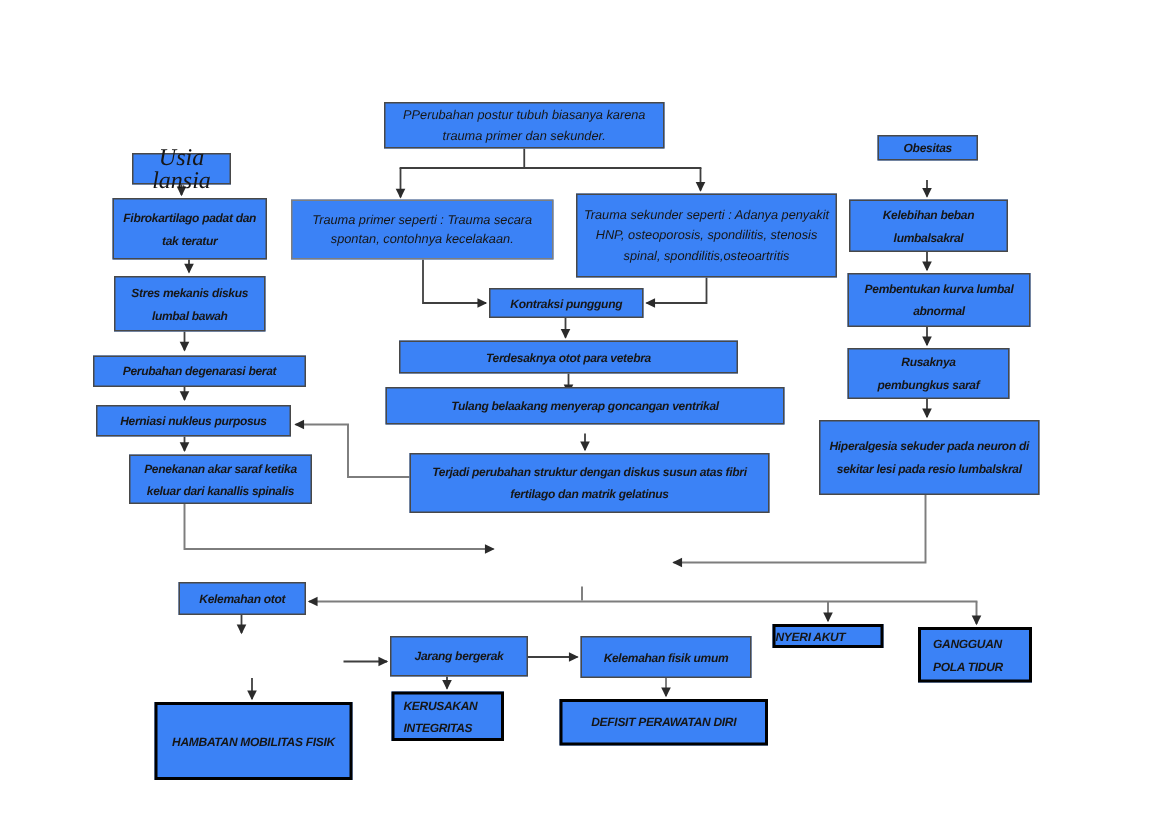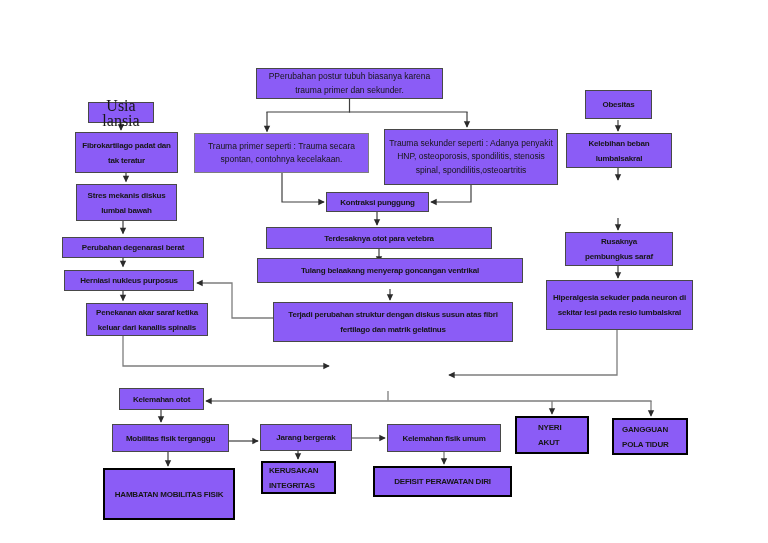--- a/index.html
+++ b/index.html
@@ -2,25 +2,25 @@
 <html><head>
 <meta charset="utf-8">
 <style>
   html,body{margin:0;padding:0;background:#ffffff;}
   #canvas{
     position:relative;width:768px;height:543px;background:#ffffff;overflow:hidden;
     font-family:"Liberation Sans", sans-serif;
   }
   #wires{position:absolute;left:0;top:0;width:768px;height:543px;}
   .box{
-    position:absolute;box-sizing:border-box;background:#8b5cf6;
+    position:absolute;box-sizing:border-box;background:#3b82f6;
     border:1px solid #484848;color:#161616;
     display:flex;align-items:center;justify-content:center;
     text-align:center;font-size:8px;font-weight:700;line-height:15px;
-    letter-spacing:-0.2px;padding:1px 4px;z-index:2;
+    letter-spacing:-0.2px;padding:1px 4px;z-index:2;font-style:italic;
   }
   .b-reg{font-weight:400;font-size:8.5px;line-height:13.5px;letter-spacing:0;}
   .b-serif{font-family:"Liberation Serif", serif;font-weight:400;font-size:16px;letter-spacing:0;}
   .b-light{border-color:#7e7e7e;}
   .b-em{border:2.5px solid #000000;font-weight:700;line-height:15px;}
   .b-left{justify-content:flex-start;text-align:left;}
   .pad-wide{padding:1px 17px;}
 </style>
 </head>
 <body>
@@ -78,29 +78,29 @@
   <div class="box" style="left:86px;top:303px;width:122px;height:33px">Penekanan akar saraf ketika keluar dari kanallis spinalis</div>
 
   <div class="box b-reg" style="left:256px;top:68px;width:187px;height:31px">PPerubahan postur tubuh biasanya karena trauma primer dan sekunder.</div>
   <div class="box b-reg" style="left:384px;top:129px;width:174px;height:56px">Trauma sekunder seperti : Adanya penyakit HNP, osteoporosis, spondilitis, stenosis spinal, spondilitis,osteoartritis</div>
   <div class="box b-reg b-light" style="left:194px;top:133px;width:175px;height:40px">Trauma primer seperti : Trauma secara spontan, contohnya kecelakaan.</div>
   <div class="box" style="left:326px;top:192px;width:103px;height:20px">Kontraksi punggung</div>
   <div class="box" style="left:266px;top:227px;width:226px;height:22px">Terdesaknya otot para vetebra</div>
   <div class="box" style="left:257px;top:258px;width:266px;height:25px">Tulang belaakang menyerap goncangan ventrikal</div>
   <div class="box" style="left:273px;top:302px;width:240px;height:40px">Terjadi perubahan struktur dengan diskus susun atas fibri fertilago dan matrik gelatinus</div>
 
-  <div class="box" style="left:585px;top:90px;width:67px;height:29px">Obesitas</div>
+  <div class="box" style="left:585px;top:90px;width:67px;height:17px">Obesitas</div>
   <div class="box" style="left:566px;top:133px;width:106px;height:35px">Kelebihan beban lumbalsakral</div>
+  <div class="box" style="left:565px;top:182px;width:122px;height:36px">Pembentukan kurva lumbal abnormal</div>
   <div class="box pad-wide" style="left:565px;top:232px;width:108px;height:34px">Rusaknya pembungkus saraf</div>
   <div class="box" style="left:546px;top:280px;width:147px;height:50px">Hiperalgesia sekuder pada neuron di sekitar lesi pada resio lumbalskral</div>
 
   <div class="box" style="left:119px;top:388px;width:85px;height:22px">Kelemahan otot</div>
-  <div class="box" style="left:112px;top:424px;width:117px;height:28px">Mobilitas fisik terganggu</div>
   <div class="box" style="left:260px;top:424px;width:92px;height:27px">Jarang bergerak</div>
   <div class="box" style="left:387px;top:424px;width:114px;height:28px">Kelemahan fisik umum</div>
 
   <div class="box b-em" style="left:103px;top:468px;width:132px;height:52px">HAMBATAN MOBILITAS FISIK</div>
   <div class="box b-em b-left" style="left:261px;top:461px;width:75px;height:33px;padding-left:6px">KERUSAKAN INTEGRITAS</div>
   <div class="box b-em" style="left:373px;top:466px;width:139px;height:31px">DEFISIT PERAWATAN DIRI</div>
-  <div class="box b-em b-left" style="left:515px;top:416px;width:74px;height:38px;padding-left:21px">NYERI AKUT</div>
+  <div class="box b-em b-left" style="left:515px;top:416px;width:74px;height:16px;padding-left:0">NYERI AKUT</div>
   <div class="box b-em b-left" style="left:612px;top:418px;width:76px;height:37px;padding-left:8px">GANGGUAN POLA TIDUR</div>
 
 </div>
 
 </body></html>

